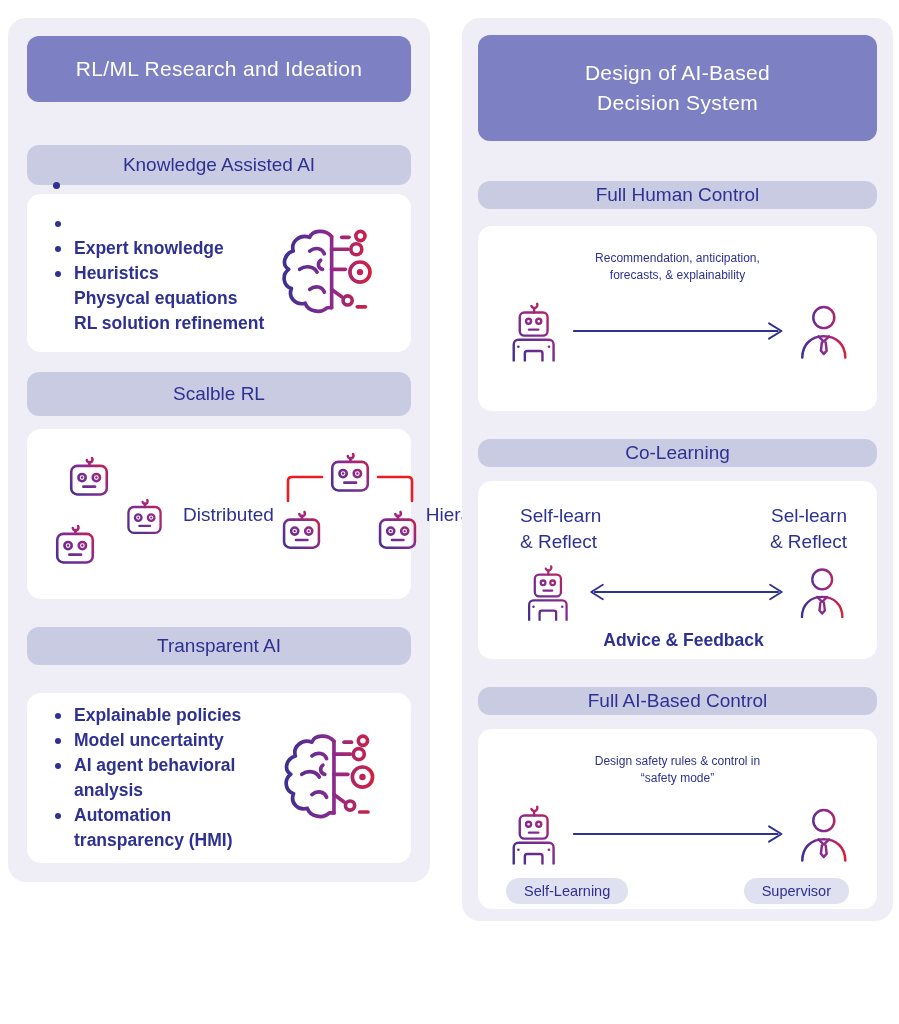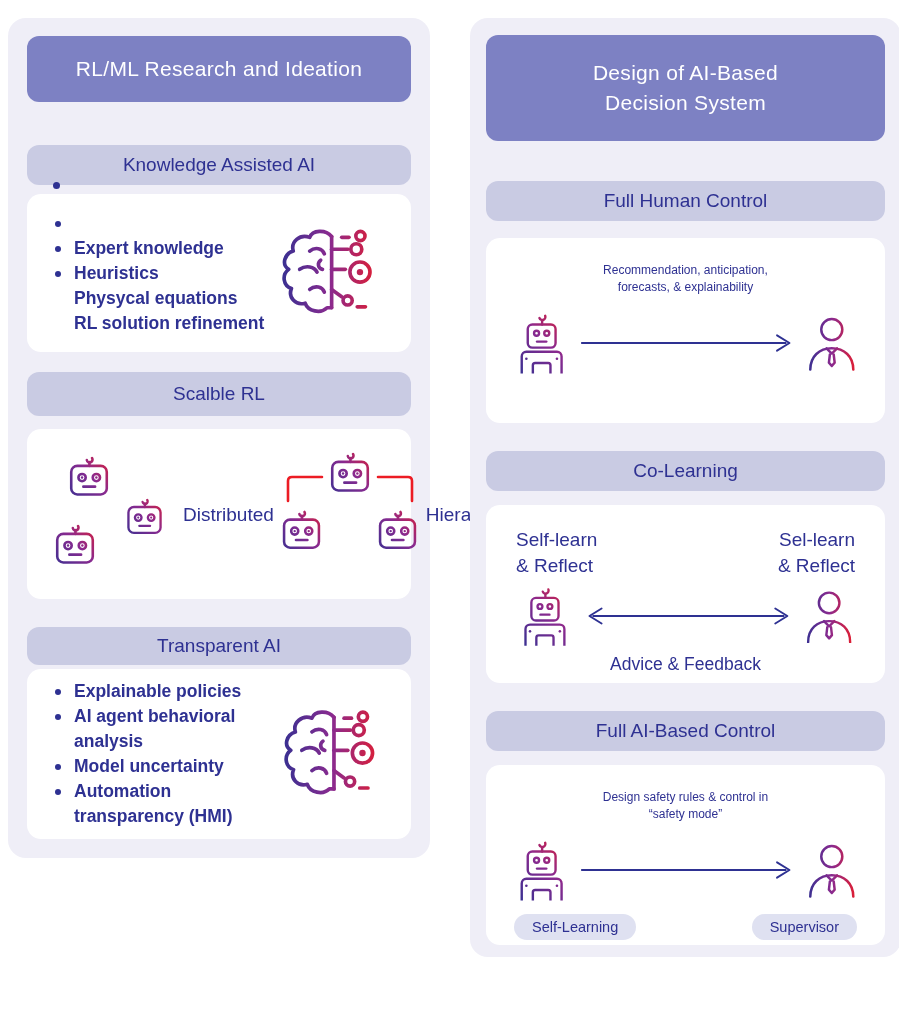--- a/index.html
+++ b/index.html
@@ -6,71 +6,71 @@
     --header-bg:#2e3192; --section-header-bg:#7d81c3; --subheader-bg:#c9cbe3;
     --panel-bg:#efeef7; --card-bg:#ffffff; --text-indigo:#2e3192;
     --pill-bg:#dfe1f1; --icon-red:#ec1c24;
   }
   *{box-sizing:border-box;margin:0;padding:0}
   body{width:899px;height:1024px;background:#ffffff;font-family:"Liberation Sans",sans-serif;overflow:hidden}
   .page{width:899px;height:1024px;position:relative}
   .main-header{margin:5px 8px 0 8px;height:73px;background:var(--header-bg);border-radius:12px;
     display:flex;align-items:center;justify-content:center}
   .main-header h1{color:#fff;font-size:28px;font-weight:500;letter-spacing:.5px}
-  .columns{display:flex;gap:40px;align-items:flex-start;margin:18px 6px 0 8px}
+  .columns{display:flex;gap:32px;align-items:flex-start;margin:18px 6px 0 8px}
   .panel{background:var(--panel-bg);border-radius:18px}
   .panel.left{width:422px;padding:18px 19px 19px 19px}
   .panel.right{width:431px;padding:17px 16px 12px 16px}
   .panel-title{background:var(--section-header-bg);border-radius:12px;color:#fff;font-size:21px;font-weight:500;
     display:flex;align-items:center;justify-content:center;text-align:center;letter-spacing:.3px}
   .panel.left .panel-title{height:66px;margin-bottom:43px}
   .panel.right .panel-title{height:106px;margin-bottom:40px;line-height:1.45}
   .preline{white-space:pre-line}
   .subwrap{position:relative}
   .subheader{background:var(--subheader-bg);border-radius:12px;height:40px;display:flex;align-items:center;
     justify-content:center;color:var(--text-indigo);font-size:19px;font-weight:500}
   .stray-dot{position:absolute;left:26px;bottom:-4px;width:7px;height:7px;border-radius:50%;background:var(--text-indigo)}
   .card{background:var(--card-bg);border-radius:14px}
   
   .k-sub{margin-bottom:9px}
   .k-card{height:158px;margin-bottom:20px;display:flex;align-items:center;justify-content:space-between;padding:10px 26px 10px 14px}
   .s-sub{height:44px;margin-bottom:13px}
   .s-card{height:170px;margin-bottom:28px;display:flex;align-items:center;justify-content:space-evenly;padding:8px 4px}
-  .t-sub{height:38px;margin-bottom:4px}
+  .t-sub{height:38px;margin-bottom:28px}
   .t-card{height:170px;display:flex;align-items:center;justify-content:space-between;padding:10px 24px 10px 14px}
   ul.blist{list-style:none;color:var(--text-indigo);font-size:17.5px;font-weight:700;width:248px}
   ul.blist li{display:flex;line-height:25px;min-height:25px}
   ul.blist .dot{flex:0 0 6px;width:6px;height:6px;border-radius:50%;background:var(--text-indigo);margin:10px 13px 0 14px}
   ul.blist li.no-dot{padding-left:33px}
   .icon-brain{width:116px;height:108px}
   .group{display:flex;flex-direction:row;align-items:center}
   .bots{position:relative;width:152px;height:126px}
   .bots .bot{position:absolute}
   .divider{width:2px;height:120px;background:var(--text-indigo);border-radius:1px}
   .group-label{color:var(--text-indigo);font-size:19px;font-weight:500;margin-top:2px}
   
-  .fh-sub,.cl-sub,.fa-sub{height:40px}
+  .fh-sub,.cl-sub,.fa-sub{height:28px}
   .fh-sub{margin-bottom:17px}.cl-sub{margin-bottom:14px}.fa-sub{margin-bottom:14px}
   .fh-card{height:185px;margin-bottom:28px;padding:24px 26px 14px 26px}
-  .cl-card{height:178px;margin-bottom:28px;padding:22px 30px 12px 30px}
+  .cl-card{height:178px;margin-bottom:28px;padding:22px 30px 12px 42px}
   .fa-card{height:180px;padding:24px 26px 14px 26px}
   .desc{color:var(--text-indigo);font-size:12px;font-weight:500;text-align:center;line-height:1.45}
   .actor-row{display:flex;align-items:center;justify-content:space-between;margin-top:14px}
   .robot-body-icon{width:62px;height:64px}
   .person-icon{width:56px;height:58px}
   .arrow-svg{margin:0 8px}
   .pill{display:inline-block;background:var(--pill-bg);border-radius:14px;color:var(--text-indigo);
     font-size:13.5px;font-weight:500;padding:5px 16px;white-space:nowrap}
   .pill-center{text-align:center;margin-top:10px}
   .pill-row{display:flex;justify-content:space-between;margin-top:12px;padding:0 2px}
   .pill.lg{font-size:14.5px;padding:5px 18px}
   .cl-labels{display:flex;justify-content:space-between;color:var(--text-indigo);font-size:19px;font-weight:500;line-height:1.35}
   .cl-labels .r{text-align:right}
   .cl-row{display:flex;align-items:center;justify-content:space-between;margin-top:6px}
-  .cl-bottom{text-align:center;color:var(--text-indigo);font-size:17.5px;font-weight:400;margin-top:6px}
+  .cl-bottom{text-align:center;color:var(--text-indigo);font-size:17.5px;font-weight:700;margin-top:6px}
 </style>
 </head>
 <body>
 
 <svg width="0" height="0" style="position:absolute" aria-hidden="true">
   <defs>
     <linearGradient id="gBrain" x1="0" y1="0" x2="120" y2="0" gradientUnits="userSpaceOnUse">
       <stop offset="0" stop-color="#2e3192"></stop>
         <stop offset="0.5" stop-color="#8a2a8f"></stop>
         <stop offset="1" stop-color="#ec1c24"></stop>
@@ -231,25 +231,25 @@
       <div class="subheader t-sub">Transparent AI</div>
 
       <div class="card t-card">
         <ul class="blist">
           <li>
               <span class="dot"></span>
               <span>Explainable policies</span>
             </li>
           <li>
               <span class="dot"></span>
+              <span>Model uncertainty</span>
+            </li>
+          <li>
+              <span class="dot"></span>
               <span>AI agent behavioral analysis</span>
-            </li>
-          <li>
-              <span class="dot"></span>
-              <span>Model uncertainty</span>
             </li>
           <li>
               <span class="dot"></span>
               <span>Automation transparency (HMI)</span>
             </li>
         </ul>
         <svg class="icon-brain" viewBox="0 0 120 112">
             <use href="#sym-brain"></use>
           </svg>
       </div>

